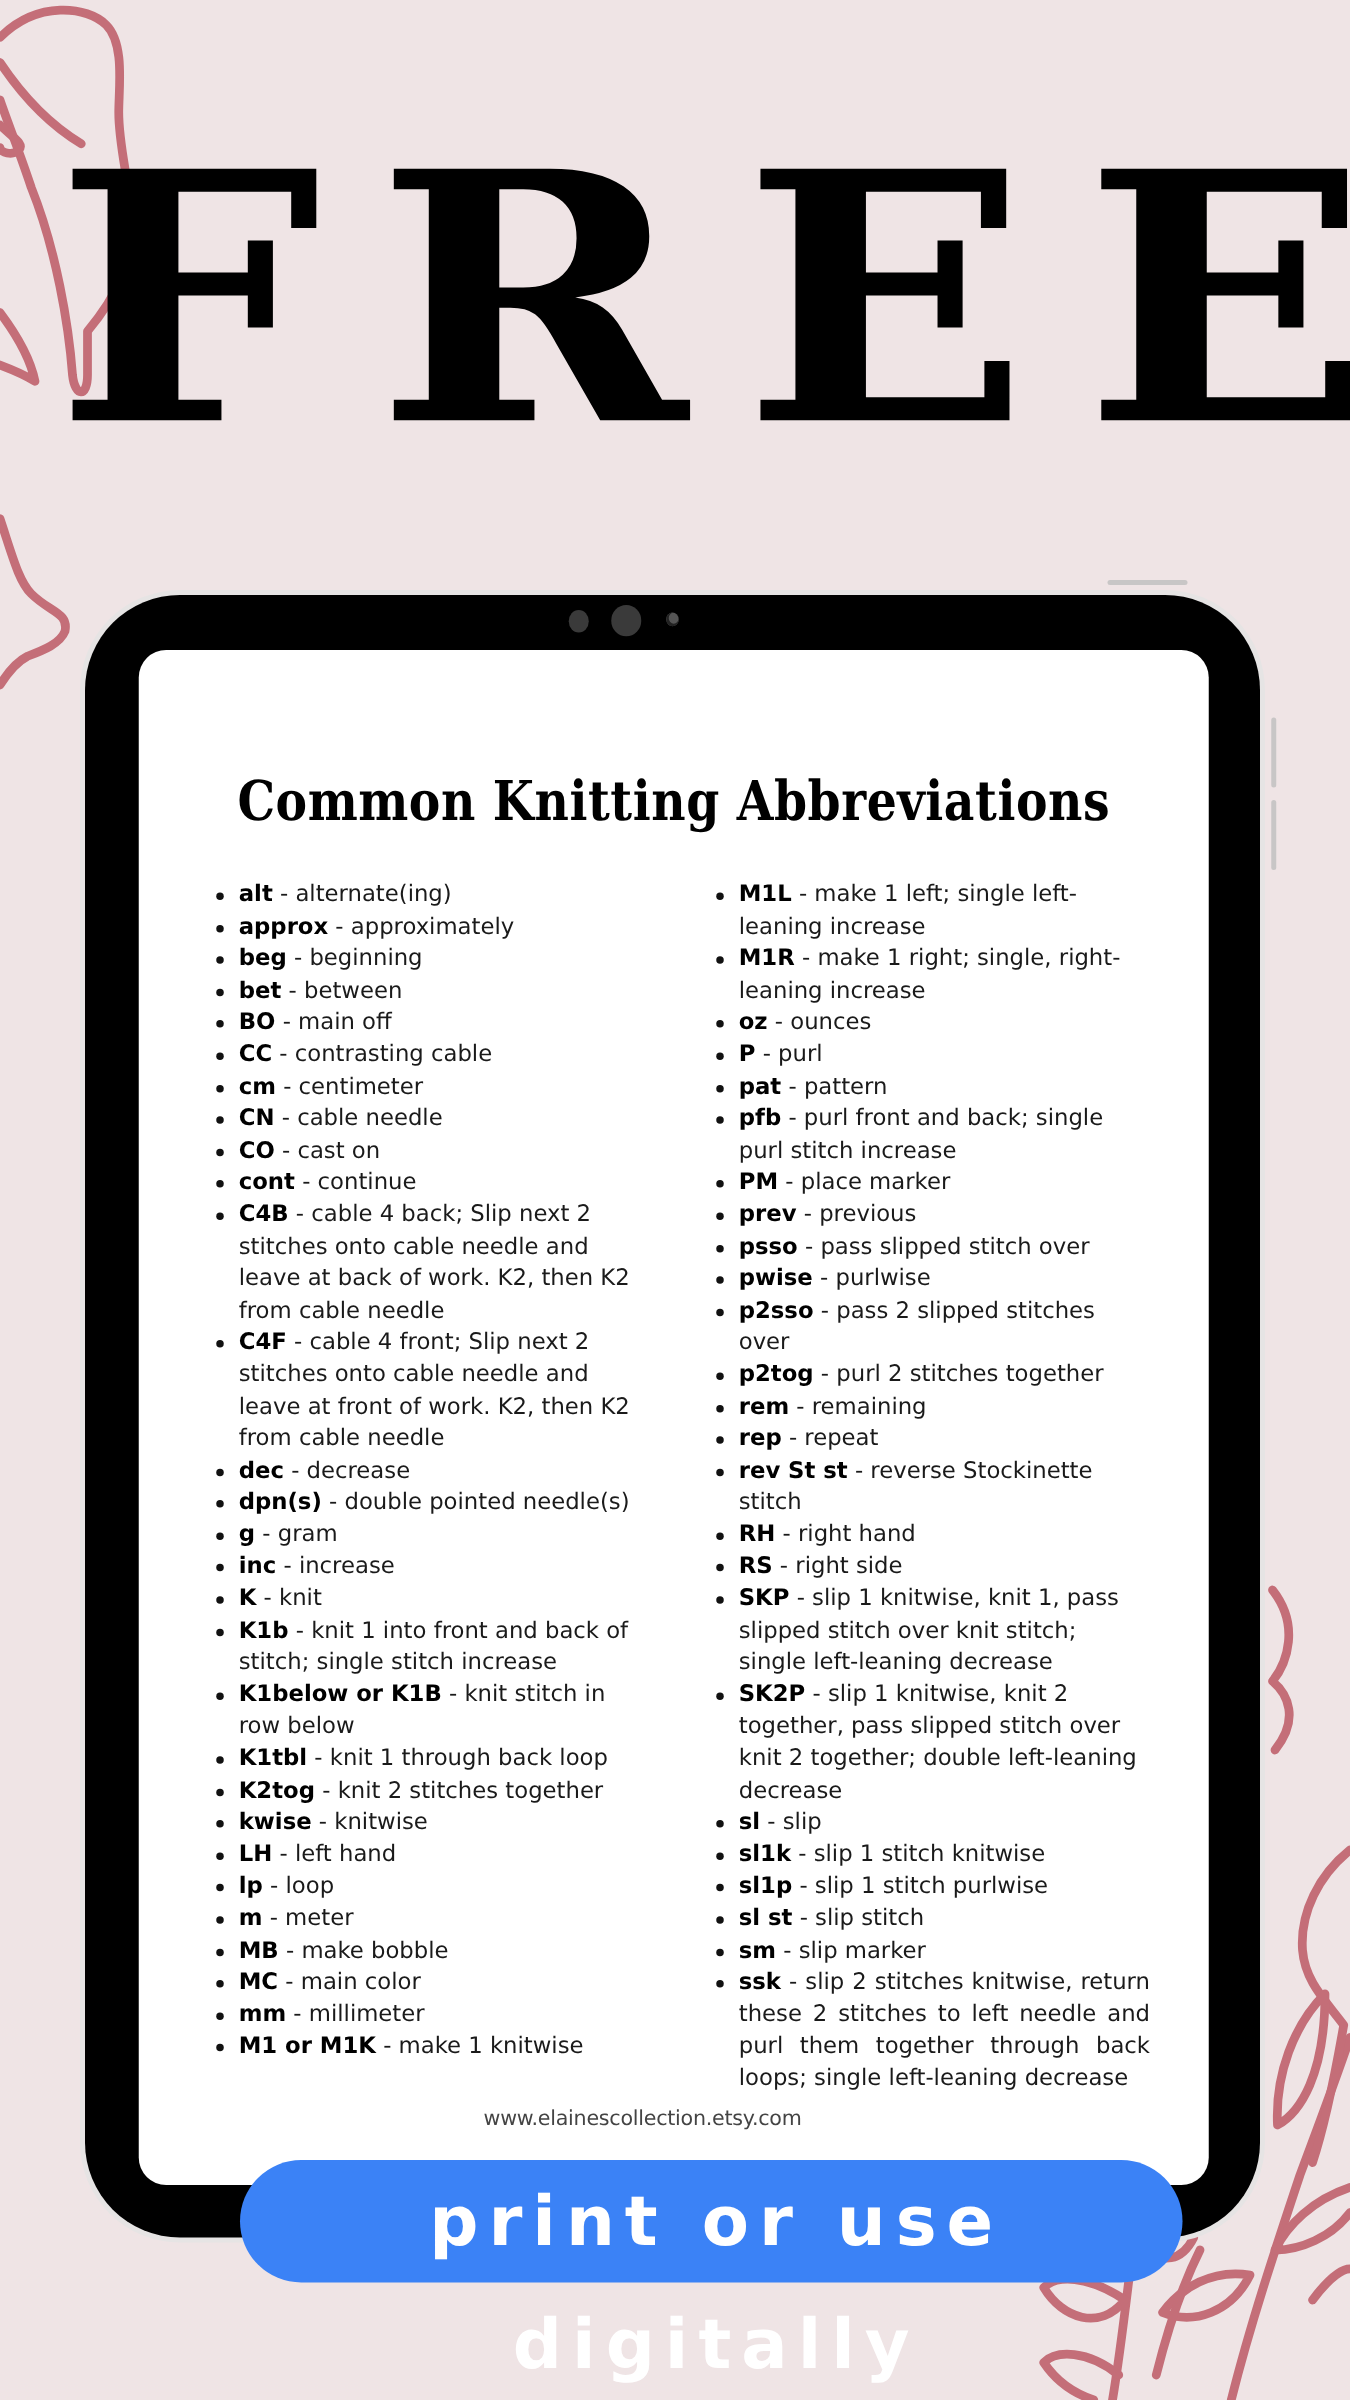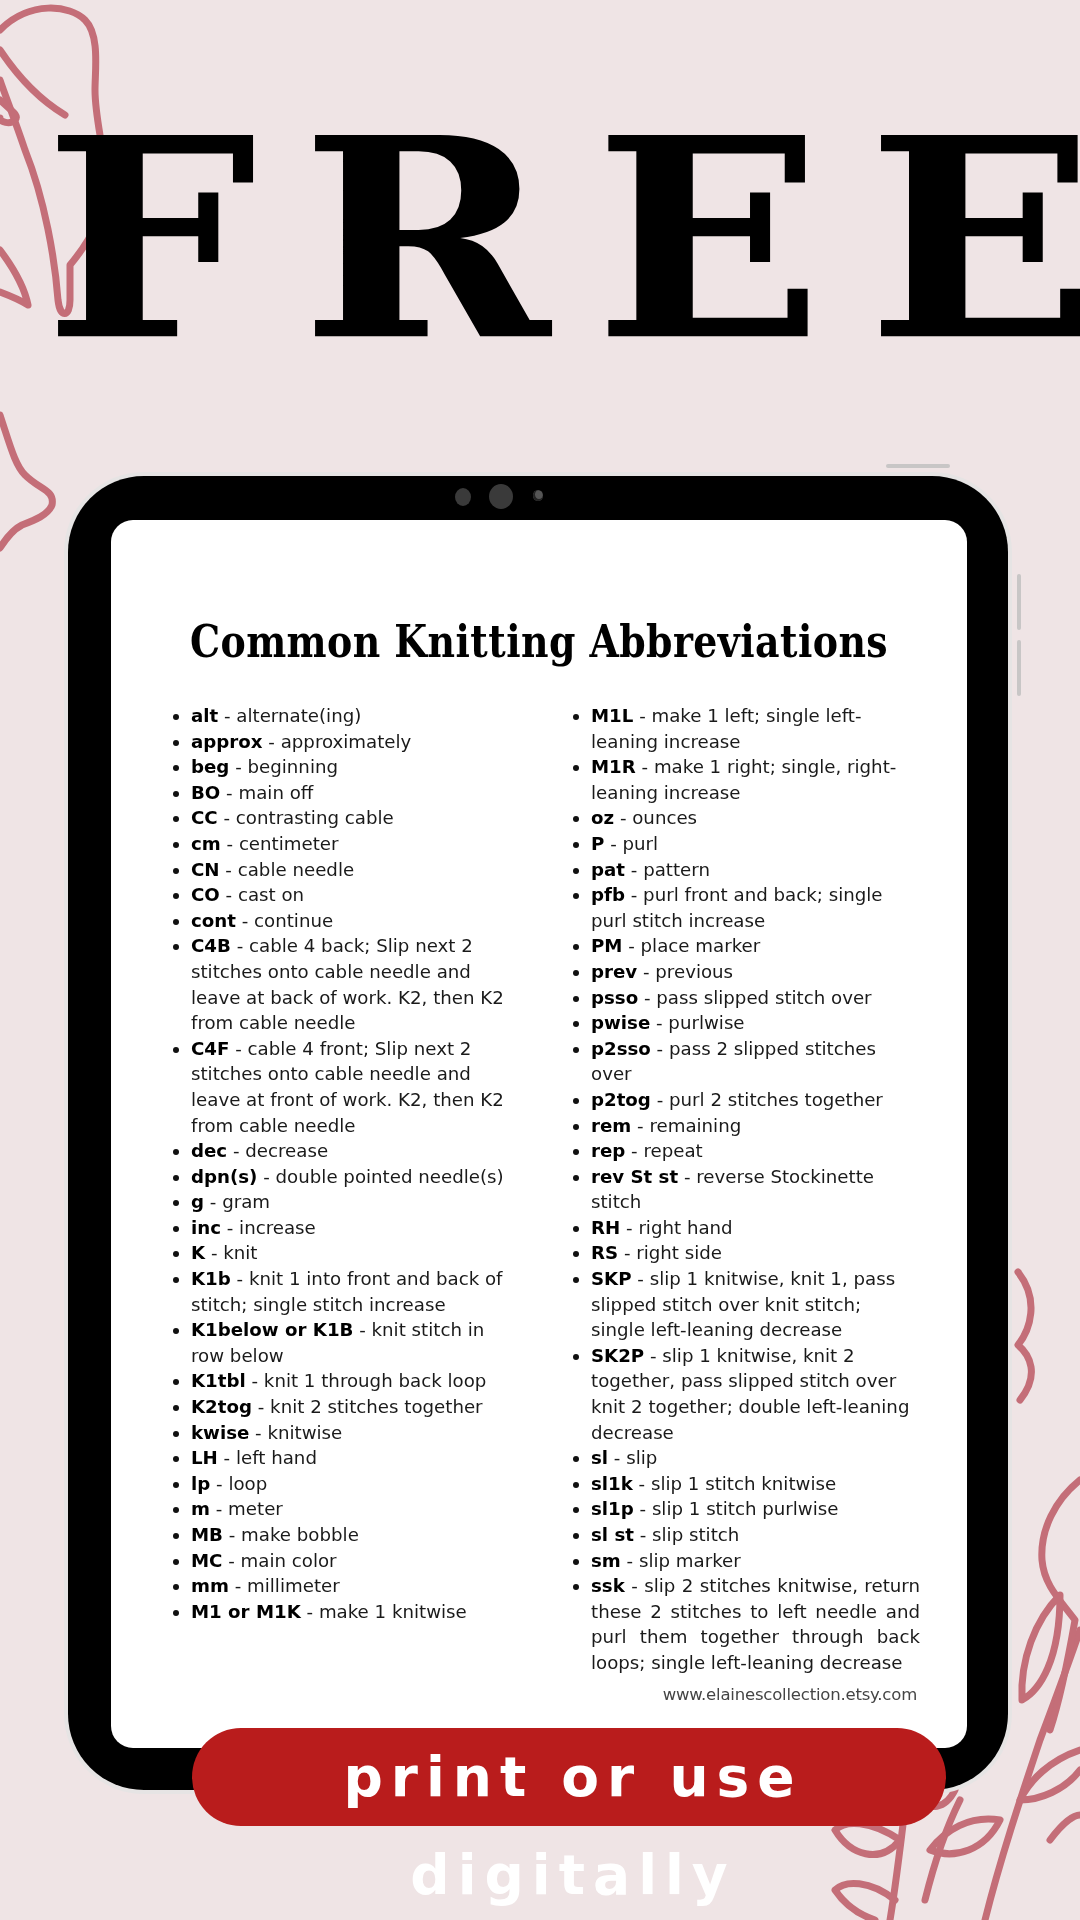--- a/index.html
+++ b/index.html
@@ -90,31 +90,31 @@
       background: #111;
     }
     .col li.justify { text-align: justify; }
     .term { font-weight: bold; color: #000; margin-top: 28px; }
     .term .or { }
 
     .footer-url {
       position: absolute;
       left: 111px; width: 806px;
       top: 1685px;
-      text-align: right;
+      text-align: center;
       font-size: 16.5px;
       color: #444;
       letter-spacing: -0.2px;
     }
 
     .cta-pill {
       position: absolute;
       left: 192px; top: 1728px;
       width: 754px; height: 98px;
-      background: #b91c1c;
+      background: #3b82f6;
       border-radius: 49px;
       color: #fff;
       font-weight: bold;
       font-size: 55px;
       line-height: 98px;
       text-align: center;
       letter-spacing: 8px;
       padding-left: 8px;
     }
   </style>
@@ -161,20 +161,21 @@
 <div class="camera" style="left:533px; top:490px; width:10px; height:11px; background:#555; box-shadow: inset 1px -1px 0 1px #222;"></div>
 
 <div class="screen"></div>
 
 <h1 class="doc-title">Common Knitting Abbreviations</h1>
 
 <ul class="col left">
   <li><span class="term">alt</span><span> - </span><span>alternate(ing)</span></li>
   <li><span class="term">approx</span><span> - </span><span>approximately</span></li>
   <li><span class="term">beg</span><span> - </span><span>beginning</span></li>
+  <li><span class="term">bet</span><span> - </span><span>between</span></li>
   <li><span class="term">BO</span><span> - </span><span>main off</span></li>
   <li><span class="term">CC</span><span> - </span><span>contrasting cable</span></li>
   <li><span class="term">cm</span><span> - </span><span>centimeter</span></li>
   <li><span class="term">CN</span><span> - </span><span>cable needle</span></li>
   <li><span class="term">CO</span><span> - </span><span>cast on</span></li>
   <li><span class="term">cont</span><span> - </span><span>continue</span></li>
   <li><span class="term">C4B</span><span> - </span><span>cable 4 back; Slip next 2 stitches onto cable needle and leave at back of work. K2, then K2 from cable needle</span></li>
   <li><span class="term">C4F</span><span> - </span><span>cable 4 front; Slip next 2 stitches onto cable needle and leave at front of work. K2, then K2 from cable needle</span></li>
   <li><span class="term">dec</span><span> - </span><span>decrease</span></li>
   <li><span class="term">dpn(s)</span><span> - </span><span>double pointed needle(s)</span></li>

